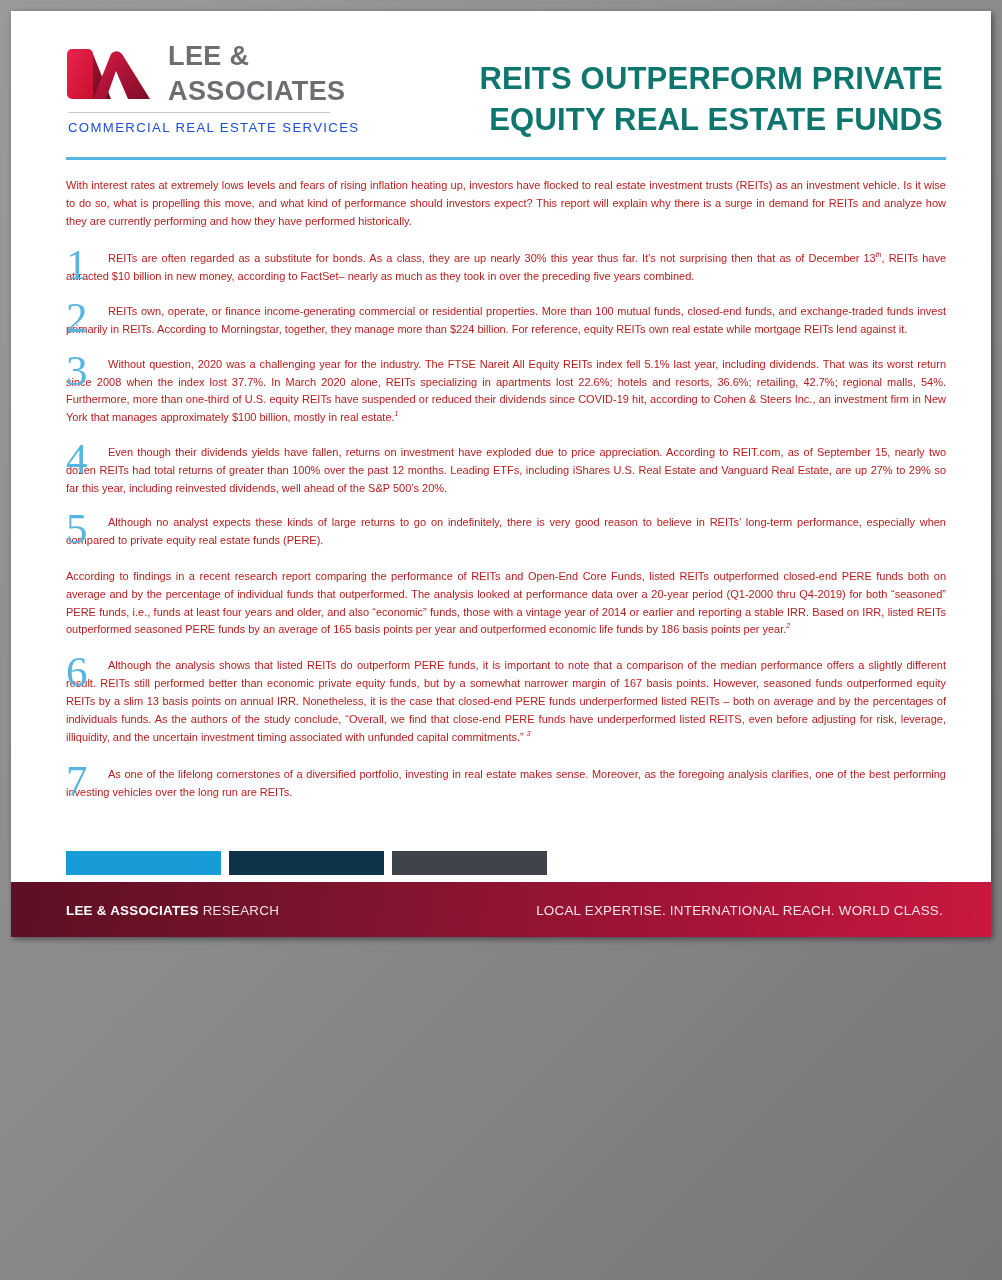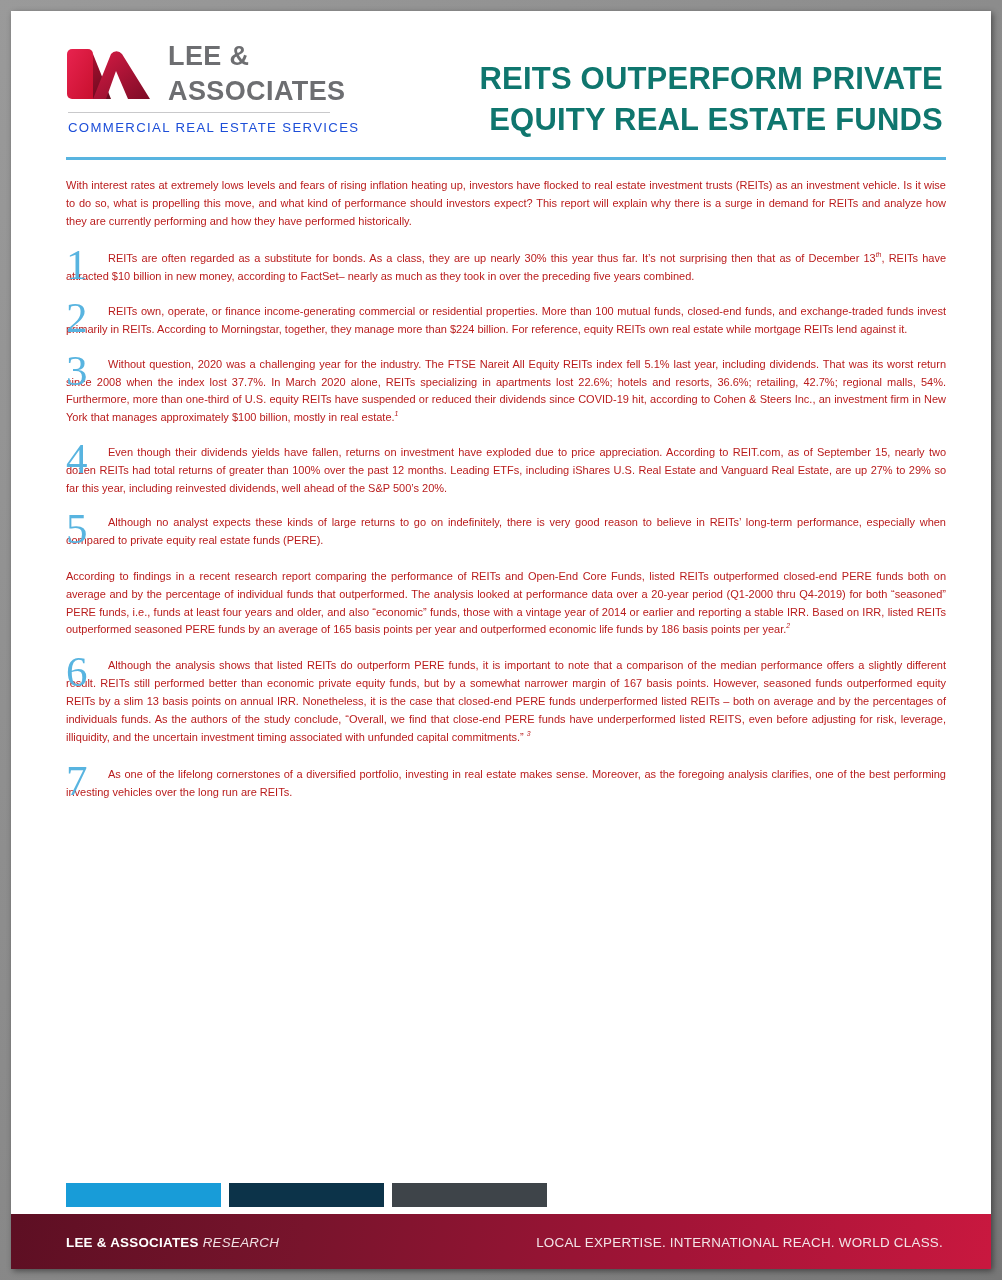--- a/index.html
+++ b/index.html
@@ -17,21 +17,21 @@
   .page-shadow {
     position: absolute;
     left: 0; top: 0;
     width: 1002px; height: 1280px;
     background: linear-gradient(135deg,#9a9a9a 0%,#8a8a8a 50%,#777777 100%);
   }
 
   .page {
     position: absolute;
     left: 11px; top: 11px;
-    width: 980px; height: 1258px;
+    width: 980px; height: 926px;
     background: #ffffff;
     box-shadow: 2px 2px 6px rgba(0,0,0,0.45);
     overflow: hidden;
   }
 
   
   .header {
     position: relative;
     height: 133px;
     padding: 0;
@@ -165,21 +165,21 @@
   }
   .footer-left {
     position: absolute;
     left: 55px; top: 50%;
     transform: translateY(-50%);
     font-size: 13.4px;
     letter-spacing: 0.25px;
     white-space: nowrap;
   }
   .footer-left .brand { font-weight: bold; }
-  .footer-left .sub { font-weight: normal; color: #f0dfe3; font-style: italic; }
+  .footer-left .sub { font-weight: normal; color: #f0dfe3; }
   .footer-right {
     position: absolute;
     right: 48px; top: 50%;
     transform: translateY(-50%);
     font-size: 13.4px;
     letter-spacing: 0.25px;
     color: #f3e4e8;
     white-space: nowrap;
   }
 </style>

